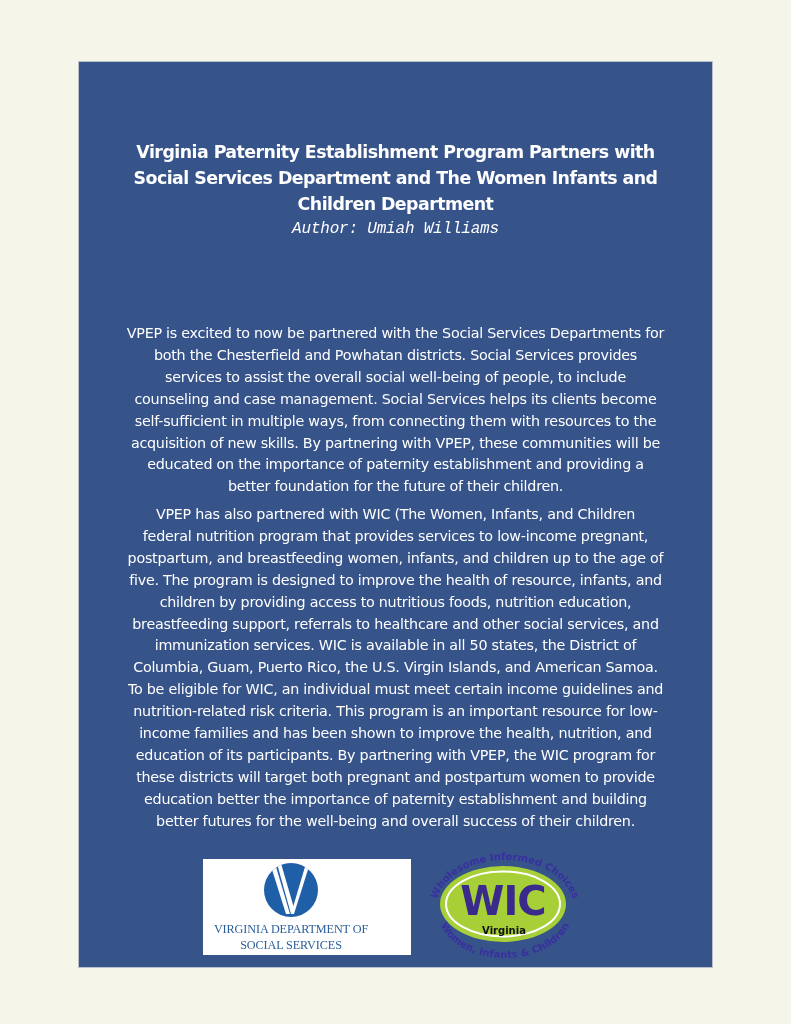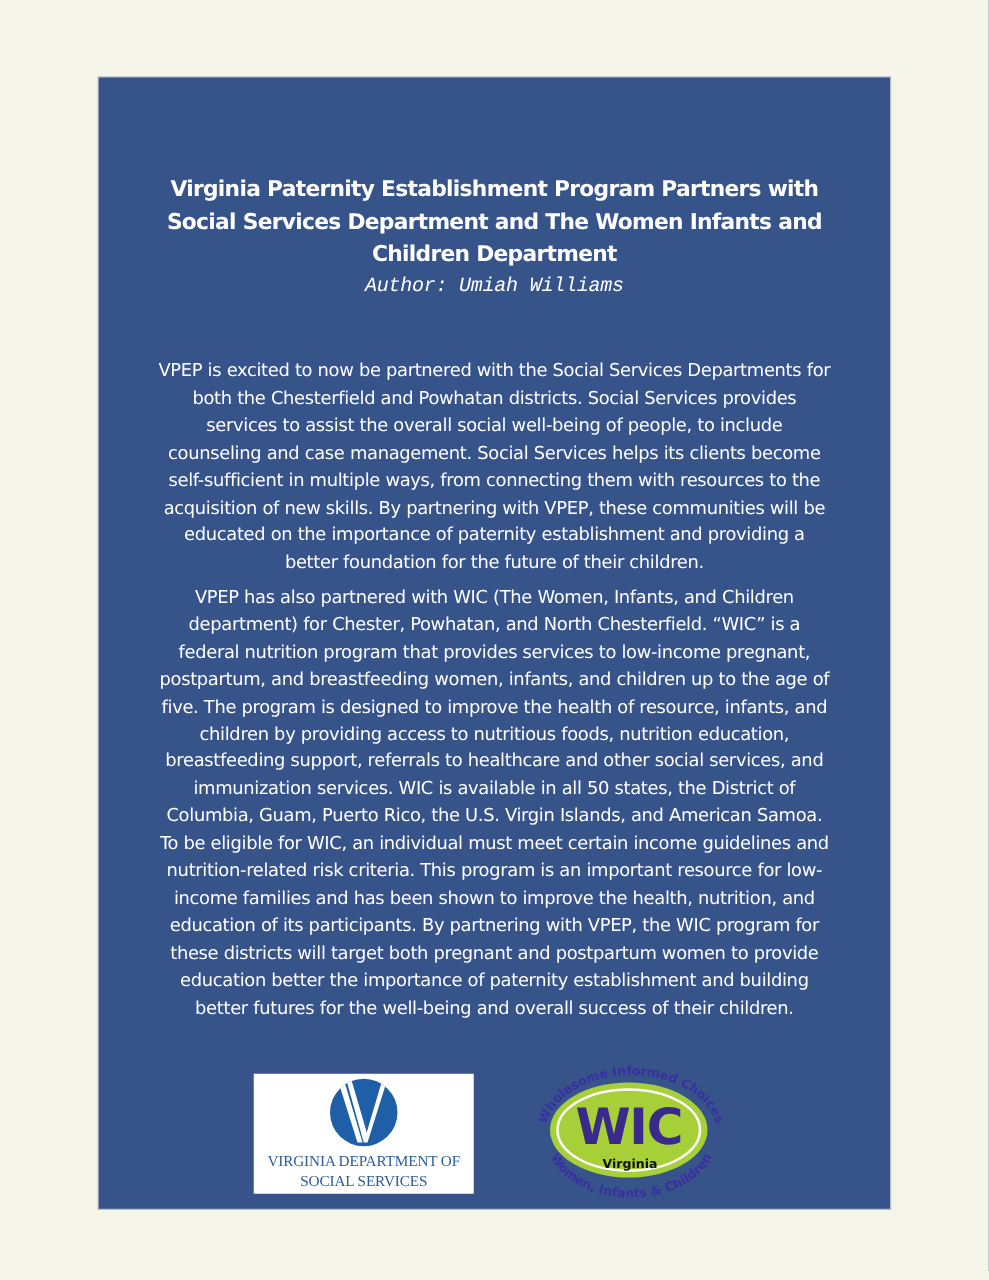--- a/index.html
+++ b/index.html
@@ -51,30 +51,31 @@
     .body-text {
       position: absolute;
       left: 84px;
       width: 623px;
       text-align: center;
       color: #ffffff;
       font-family: "DejaVu Sans", sans-serif;
       font-size: 14.3px;
       line-height: 21.9px;
       letter-spacing: -0.25px;
+      margin-top: 36px;
     }
     .para1 { top: 287px; }
     .para2 { top: 468px; }
     .line { display: block; white-space: nowrap; }
 
     .vdss-logo {
       position: absolute;
       left: 203px;
       top: 859px;
-      width: 176px;
+      width: 208px;
       height: 96px;
       background: #ffffff;
     }
     .vdss-mark {
       position: absolute;
       left: 60px;
       top: 3px;
       width: 56px;
       height: 56px;
     }
@@ -118,21 +119,20 @@
   <span class="line">services to assist the overall social well-being of people, to include</span>
   <span class="line">counseling and case management. Social Services helps its clients become</span>
   <span class="line">self-sufficient in multiple ways, from connecting them with resources to the</span>
   <span class="line">acquisition of new skills. By partnering with VPEP, these communities will be</span>
   <span class="line">educated on the importance of paternity establishment and providing a</span>
   <span class="line">better foundation for the future of their children.</span>
 </div>
 
 <div class="body-text para2">
   <span class="line">VPEP has also partnered with WIC (The Women, Infants, and Children</span>
-  <span class="line">department) for Chester, Powhatan, and North Chesterfield. “WIC” is a</span>
   <span class="line">federal nutrition program that provides services to low-income pregnant,</span>
   <span class="line">postpartum, and breastfeeding women, infants, and children up to the age of</span>
   <span class="line">five. The program is designed to improve the health of resource, infants, and</span>
   <span class="line">children by providing access to nutritious foods, nutrition education,</span>
   <span class="line">breastfeeding support, referrals to healthcare and other social services, and</span>
   <span class="line">immunization services. WIC is available in all 50 states, the District of</span>
   <span class="line">Columbia, Guam, Puerto Rico, the U.S. Virgin Islands, and American Samoa.</span>
   <span class="line">To be eligible for WIC, an individual must meet certain income guidelines and</span>
   <span class="line">nutrition-related risk criteria. This program is an important resource for low-</span>
   <span class="line">income families and has been shown to improve the health, nutrition, and</span>

